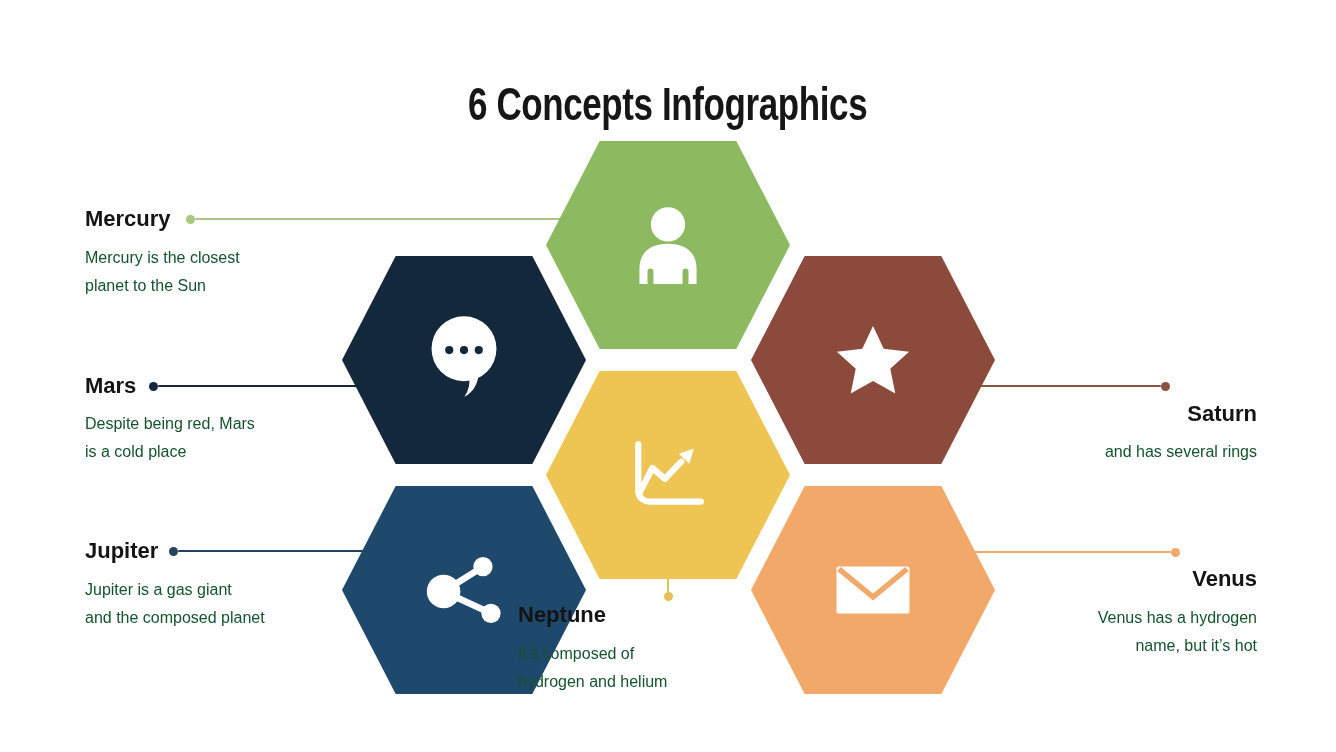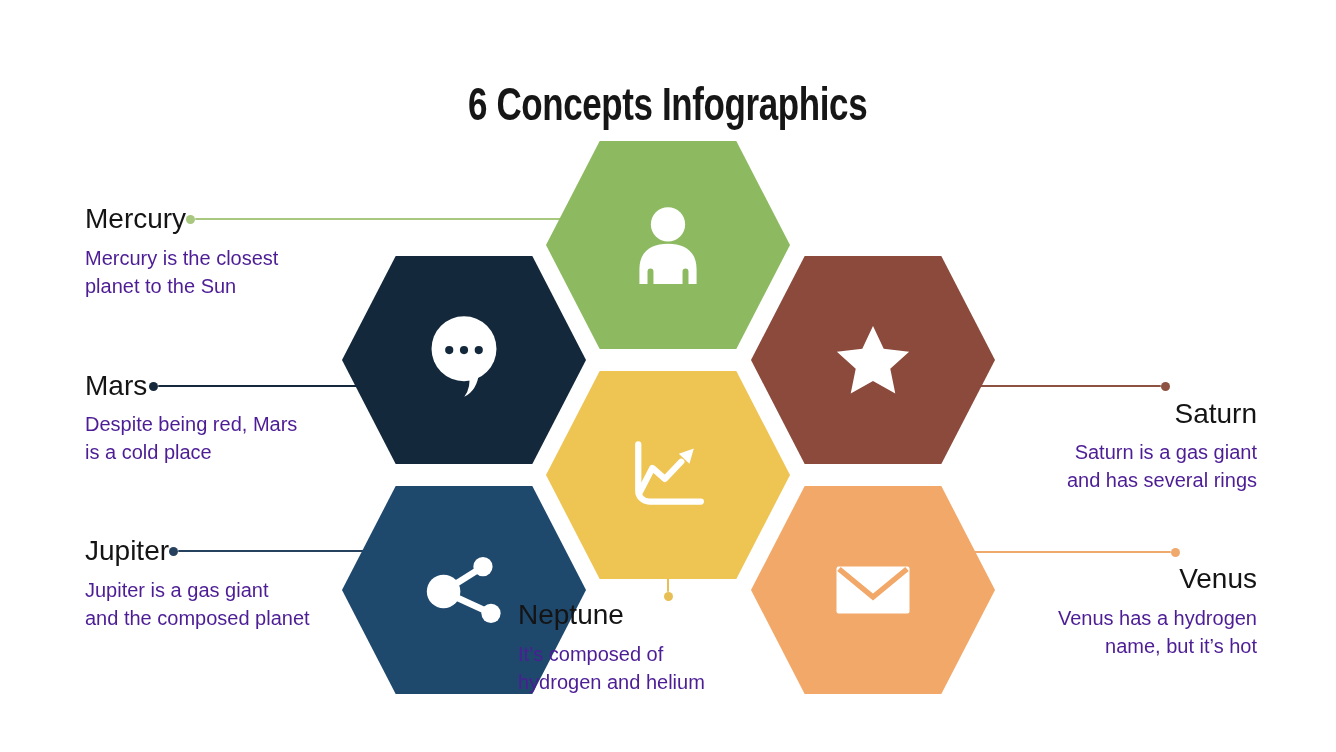--- a/index.html
+++ b/index.html
@@ -11,22 +11,22 @@
               letter-spacing:-0.5px;transform:scaleX(.76);transform-origin:50% 50%;white-space:nowrap;}
 
   .hex{position:absolute;width:244px;height:208px;z-index:2;
        clip-path:polygon(0% 50%,22% 0%,78% 0%,100% 50%,78% 100%,22% 100%);
        display:flex;align-items:center;justify-content:center;}
 
   .line{position:absolute;height:2px;z-index:1;border-radius:1px;}
   .vline{position:absolute;width:2px;z-index:1;border-radius:1px;}
   .dot{position:absolute;width:9px;height:9px;border-radius:50%;z-index:2;}
 
-  .heading{position:absolute;font-size:28px;line-height:22px;font-weight:400;color:#141414;z-index:3;white-space:nowrap;}
-  .body{position:absolute;font-size:20px;line-height:28px;color:#4c1d95;z-index:3;white-space:nowrap;}
+  .heading{position:absolute;font-size:22px;line-height:22px;font-weight:700;color:#141414;z-index:3;white-space:nowrap;}
+  .body{position:absolute;font-size:16px;line-height:28px;color:#14532d;z-index:3;white-space:nowrap;}
   .right{text-align:right;margin-top:28px;}
   .center{text-align:left;}
 
   svg{display:block;}
 </style>
 </head>
 <body>
 
 <div class="canvas">
 
@@ -115,21 +115,20 @@
   </div>
 
   <div class="heading" style="left:85px;top:540px">Jupiter</div>
   <div class="body" style="left:85px;top:576px">
     <div>Jupiter is a gas giant</div>
     <div>and the composed planet</div>
   </div>
 
   <div class="heading right" style="right:79px;top:375px">Saturn</div>
   <div class="body right" style="right:79px;top:410px">
-    <div>Saturn is a gas giant</div>
     <div>and has several rings</div>
   </div>
 
   <div class="heading right" style="right:79px;top:540px">Venus</div>
   <div class="body right" style="right:79px;top:576px">
     <div>Venus has a hydrogen</div>
     <div>name, but it’s hot</div>
   </div>
 
   <div class="heading center" style="left:518px;top:604px;width:300px">Neptune</div>

